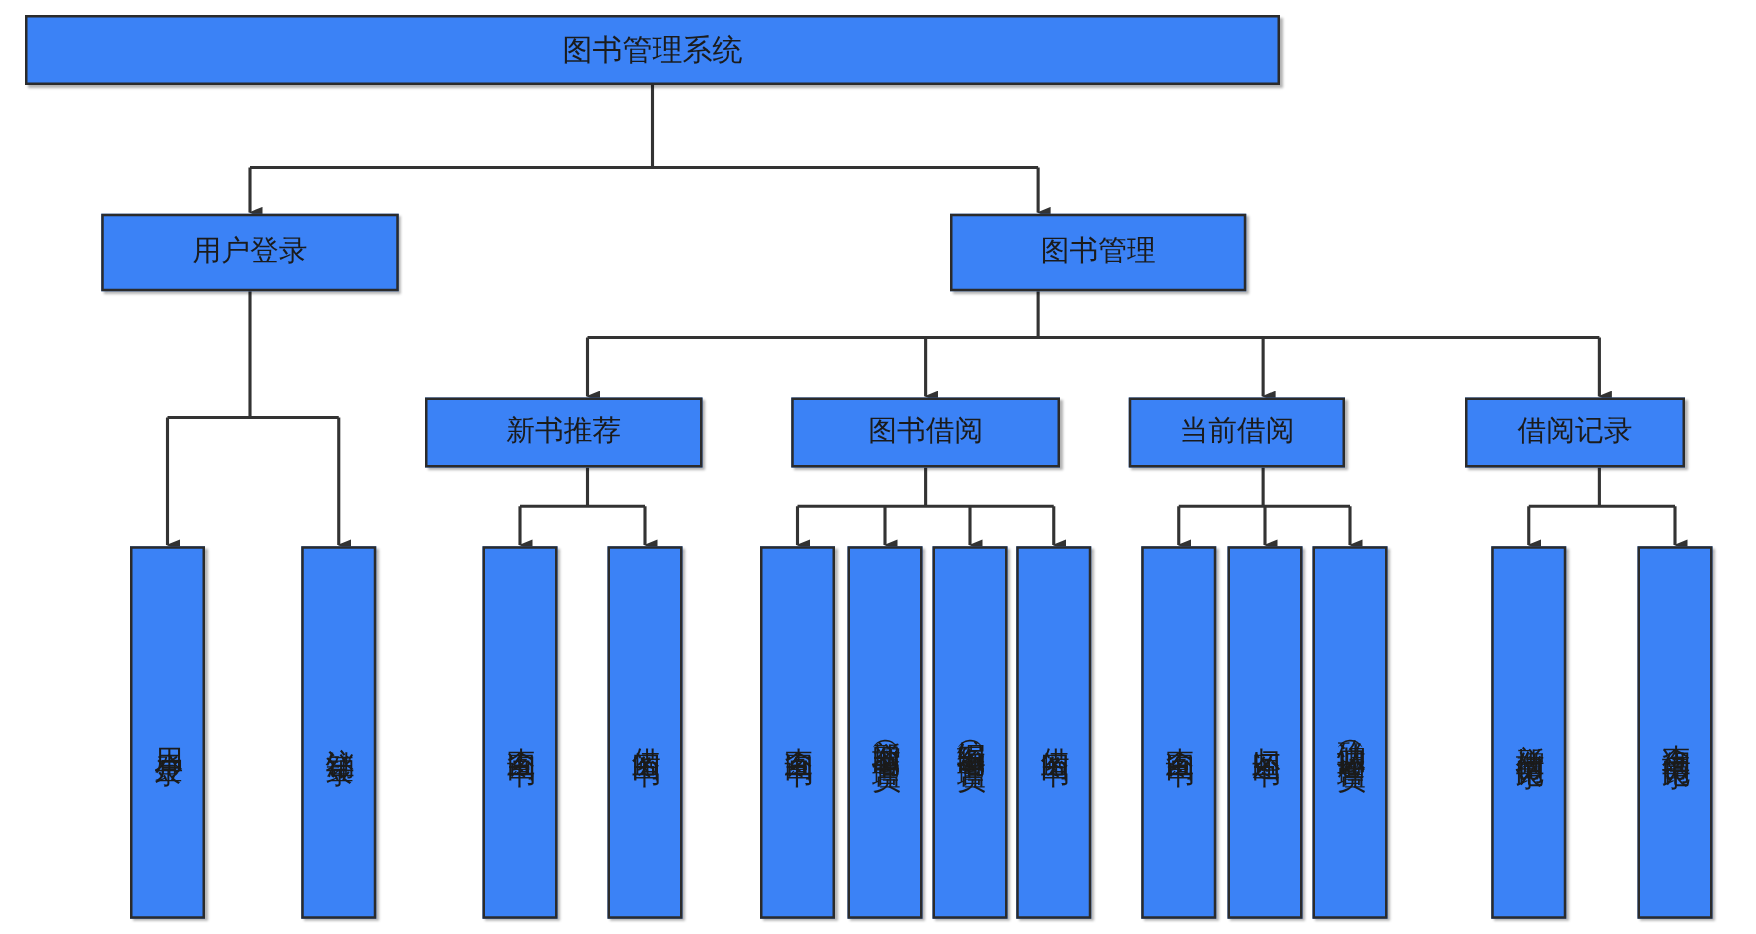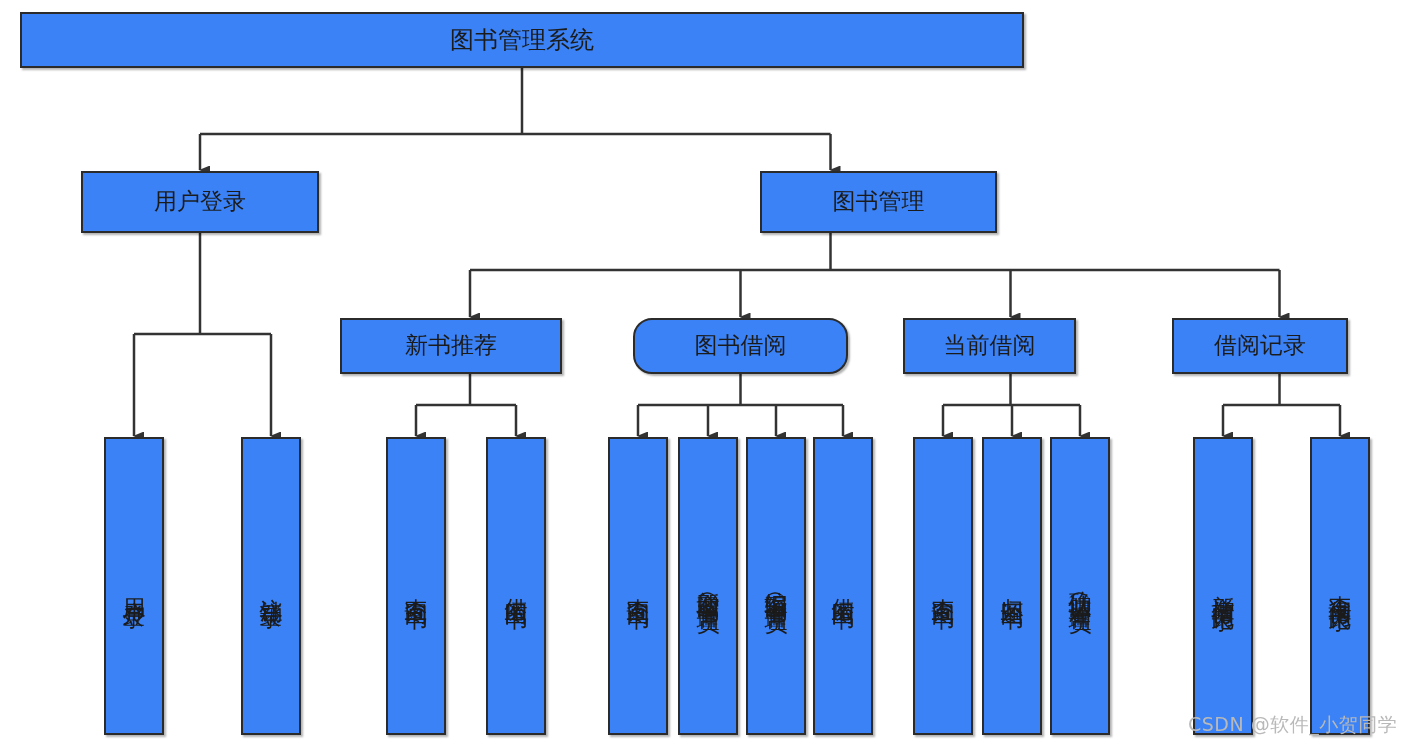--- a/index.html
+++ b/index.html
@@ -124,21 +124,21 @@
       </div>
       <div class="node horizontal" id="node-user-login" style="left: 81px; top: 171px; width: 238px; height: 62px;">
         <span class="node-label">用户登录</span>
       </div>
       <div class="node horizontal" id="node-book-manage" style="left: 712px; top: 171px; width: 237px; height: 62px; margin-left: 48px;">
         <span class="node-label">图书管理</span>
       </div>
       <div class="node horizontal" id="node-new-book-rec" style="left: 340px; top: 318px; width: 222px; height: 56px;">
         <span class="node-label">新书推荐</span>
       </div>
-      <div class="node horizontal" id="node-book-borrow" style="left: 633px; top: 318px; width: 215px; height: 56px; border-radius: 19px;">
+      <div class="node horizontal" id="node-book-borrow" style="left: 633px; top: 318px; width: 215px; height: 56px;">
         <span class="node-label">图书借阅</span>
       </div>
       <div class="node horizontal" id="node-current-borrow" style="left: 903px; top: 318px; width: 173px; height: 56px;">
         <span class="node-label">当前借阅</span>
       </div>
       <div class="node horizontal" id="node-borrow-record" style="left: 1172px; top: 318px; width: 176px; height: 56px;">
         <span class="node-label">借阅记录</span>
       </div>
       <div class="node vertical" id="node-leaf-user-login" style="left: 104px; top: 437px; width: 60px; height: 298px;">
         <span class="node-label">用户登录</span>
@@ -174,14 +174,13 @@
         <span class="node-label">确认归还（管理员）</span>
       </div>
       <div class="node vertical" id="node-leaf-br-add" style="left: 1193px; top: 437px; width: 60px; height: 298px;">
         <span class="node-label">新增借阅记录</span>
       </div>
       <div class="node vertical" id="node-leaf-br-query" style="left: 1310px; top: 437px; width: 60px; height: 298px;">
         <span class="node-label">查询借阅记录</span>
       </div>
     </div>
 
-  <div class="watermark">CSDN @软件_小贺同学</div>
 </div>
 
 </body></html>

